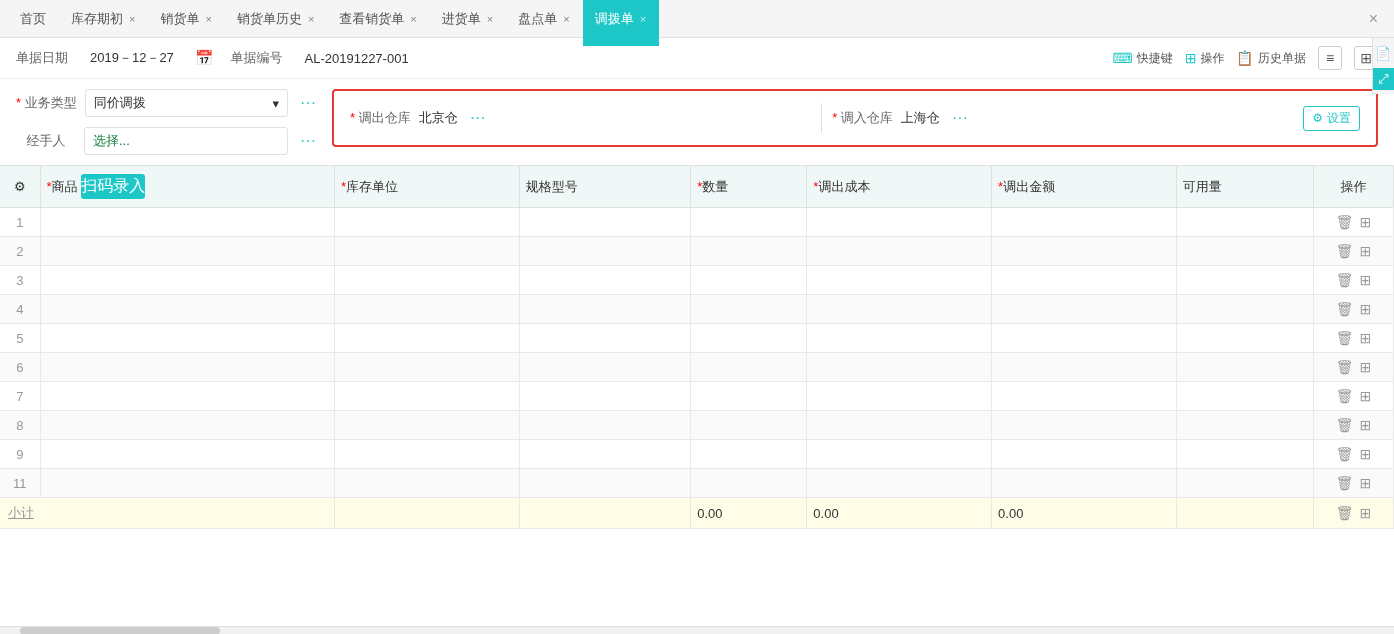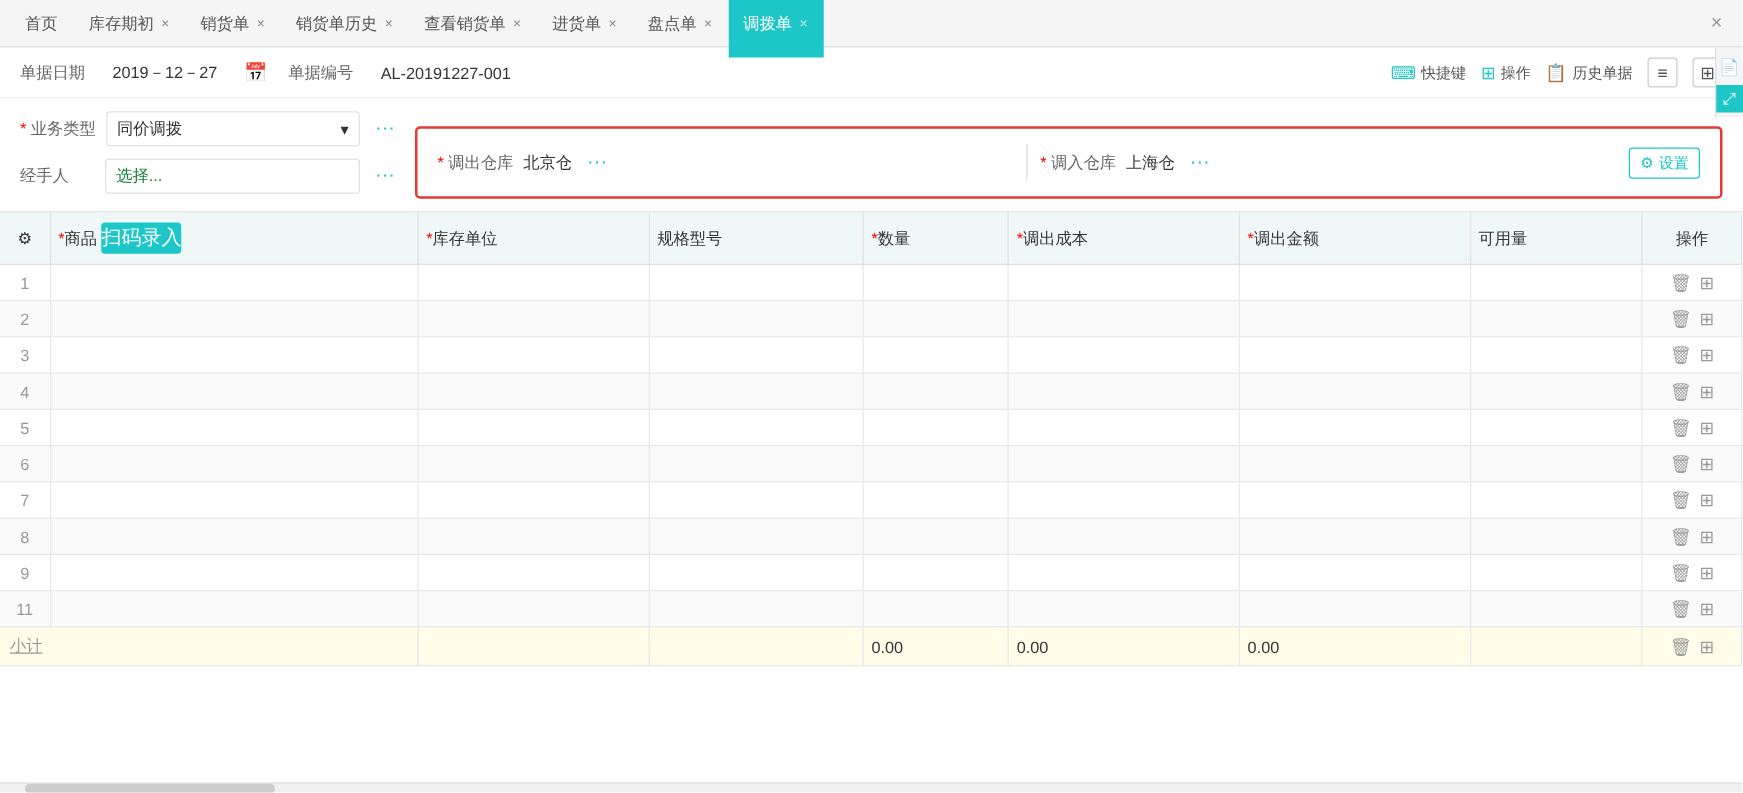--- a/index.html
+++ b/index.html
@@ -123,21 +123,21 @@
     }
     .form-field {
       display: flex;
       align-items: center;
       gap: 8px;
     }
     .form-field-label {
       color: #666;
       white-space: nowrap;
       min-width: 60px;
-      text-align: left;
+      text-align: center;
     }
     .required-star { color: red; }
     .form-select {
       flex: 1;
       border: 1px solid #e0e0e0;
       border-radius: 3px;
       padding: 4px 8px;
       background: #fff;
       cursor: pointer;
       display: flex;
@@ -158,21 +158,20 @@
     
     .warehouse-box {
       border: 2px solid #e53935;
       border-radius: 4px;
       padding: 12px 16px;
       display: flex;
       align-items: center;
       gap: 10px;
       flex: 1;
       position: relative;
-      margin-top: 12px;
     }
     .warehouse-field {
       display: flex;
       align-items: center;
       gap: 8px;
       flex: 1;
     }
     .warehouse-value {
       color: #333;
       font-weight: 500;

